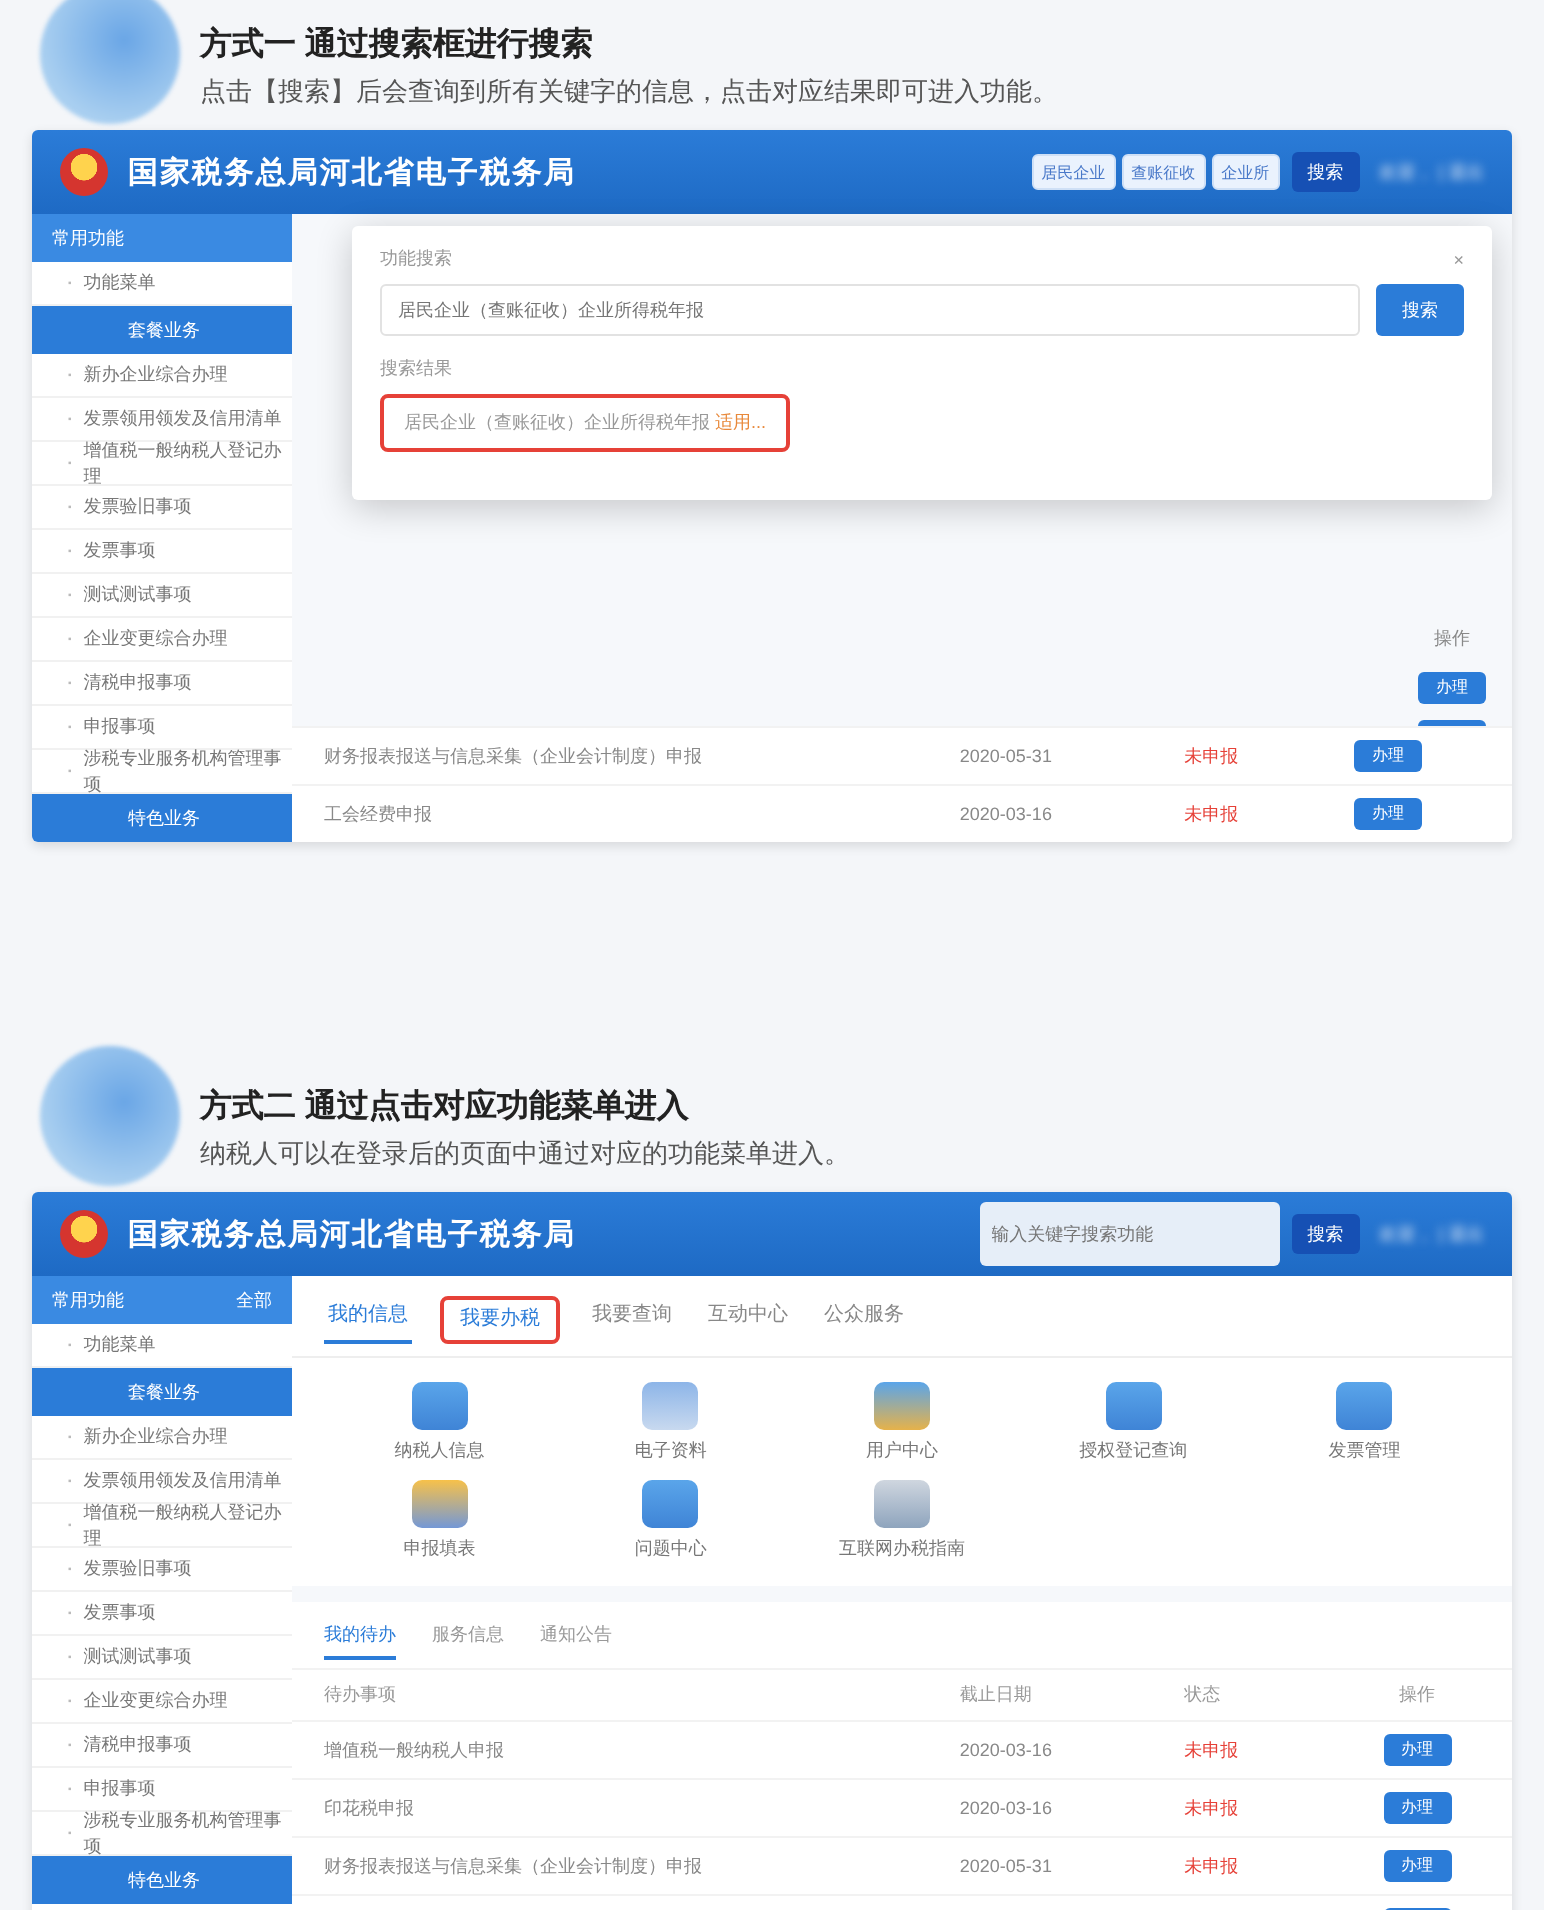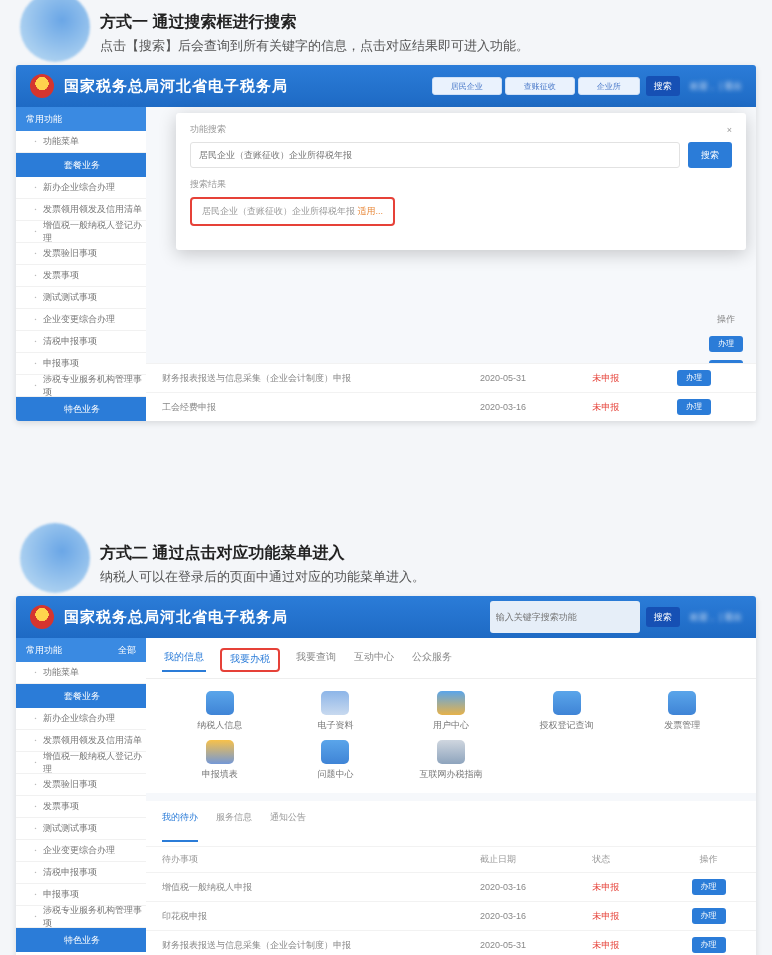--- a/index.html
+++ b/index.html
@@ -12,27 +12,27 @@
 
   .shot { margin: 0 16px; background: #f8fafd; box-shadow: 0 2px 6px rgba(0,0,0,.12); border-radius: 3px; overflow: hidden; }
   .header-bar { background: linear-gradient(#2b7cd8,#1e6ac4); height: 42px; display: flex; align-items: center; padding: 0 14px; color: #fff; }
   .logo { width: 24px; height: 24px; border-radius: 50%; background: radial-gradient(circle at 50% 40%, #ffd34d 0 35%, #d5352f 36% 100%); margin-right: 10px; flex: none; }
   .header-title { font-size: 15px; font-weight: bold; flex: 1; letter-spacing: 1px; }
   .header-search { display: flex; align-items: center; gap: 6px; }
   .hs-input { width: 150px; height: 20px; border-radius: 3px; background: #e6eef8; border: none; font-size: 9px; padding: 16px 6px; color: #888; }
   .hs-btn { width: 34px; height: 20px; background: #1650b4; color: #fff; border-radius: 3px; font-size: 9px; display: flex; align-items: center; justify-content: center; }
   .hs-right { font-size: 9px; color: #dfe9f7; margin-left: 10px; filter: blur(2px); }
   .header-chips { display:flex; gap:3px; margin-right:6px; }
-  .chip { height:18px; padding:0 18px; border:1px solid #cfe0f6; border-radius:3px; font-size:8px; color:#4a79c9; background:#eaf2fd; display:flex; align-items:center; }
+  .chip { height:18px; padding:0 4px; border:1px solid #cfe0f6; border-radius:3px; font-size:8px; color:#4a79c9; background:#eaf2fd; display:flex; align-items:center; }
 
   .body-row { display: flex; min-height: 286px; background: #f8fafd; }
   .sidebar { width: 130px; background: #fff; font-size: 9px; color: #666; }
   .sb-hdr { height: 24px; background: #3a8ae2; color: #fff; display: flex; align-items: center; padding: 0 10px; font-size: 9px; justify-content: space-between; }
   .sb-hdr.blue2 { background: #2b7cd8; padding-left: 48px; }
-  .sb-sub { height: 22px; display: flex; align-items: center; padding-left: 18px; border-bottom: 1px solid #f1f1f1; color: #777; font-family: Liberation Mono, monospace; }
+  .sb-sub { height: 22px; display: flex; align-items: center; padding-left: 18px; border-bottom: 1px solid #f1f1f1; color: #777; }
   .sb-sub::before { content:"▪"; font-size:5px; color:#bbb; margin-right:6px; }
   .main { flex: 1; position: relative; background:#f6f8fb; }
 
   
   .modal { position: absolute; left: 30px; right: 10px; top: 6px; background: #fff; border-radius: 3px; box-shadow: 0 4px 18px rgba(0,0,0,.2); padding: 10px 14px 24px; }
   .modal-top { display:flex; justify-content:space-between; align-items:center; font-size:9px; color:#999; margin-bottom:6px; }
   .m-search { display: flex; gap: 8px; margin-bottom: 10px; }
   .m-input { flex: 1; height: 26px; border: 1px solid #e2e2e2; border-radius: 3px; font-size: 9px; padding: 0 8px; color: #aaa; }
   .m-btn { width: 44px; background: #2b7cd8; color: #fff; border-radius: 3px; font-size: 9px; display:flex; align-items:center; justify-content:center; }
   .m-label { font-size: 9px; color: #999; margin-bottom: 6px; }
@@ -48,21 +48,21 @@
   .tab.active { color:#2b7cd8; border-bottom:2px solid #2b7cd8; }
   .tab.boxed { border:2px solid #e64138; border-radius:4px; padding:2px 8px; color:#2b7cd8; }
   .icon-grid { display:grid; grid-template-columns:repeat(5,1fr); gap:8px 4px; padding:12px 18px; background:#fff; font-size:9px; color:#777; text-align:center; }
   .ig-item .ic { width:28px; height:24px; margin:0 auto 4px; border-radius:5px; }
   .c1{background:linear-gradient(#5aa5ea,#3f84d6);} .c2{background:linear-gradient(#8db5e8,#c8d9ef);}
   .c3{background:linear-gradient(#5aa5ea,#e6b24a);} .c4{background:linear-gradient(#5aa5ea,#3f84d6);}
   .c5{background:linear-gradient(#5aa5ea,#3f84d6);} .c6{background:linear-gradient(#f7c14a,#7498d6);}
   .c7{background:linear-gradient(#5aa5ea,#3f84d6);} .c8{background:linear-gradient(#cfd6df,#8ea4bd);}
 
   .subtabs { display:flex; gap:18px; padding:10px 16px 4px; font-size:9px; color:#999; background:#fff; margin-top:8px; }
-  .subtabs .st.active { color:#2b7cd8; border-bottom:2px solid #2b7cd8; padding-bottom:16px; }
+  .subtabs .st.active { color:#2b7cd8; border-bottom:2px solid #2b7cd8; padding-bottom:4px; }
   table { width:100%; border-collapse:collapse; font-size:9px; background:#fff; }
   th,td { padding:6px 16px; text-align:left; color:#888; border-top:1px solid #f2f2f2; }
   th { color:#999; font-weight:normal; }
   td.red { color:#e64138; }
   .op-btn { display:inline-block; width:34px; height:16px; line-height:16px; text-align:center; background:#2b7cd8; color:#fff; border-radius:3px; font-size:8px; }
   .badge-col { position:absolute; right:0; top:0; width:60px; text-align:center; }
   .badge-col .hdr { font-size:9px; color:#888; padding:6px 0; }
 </style>
 </head>
 <body>

